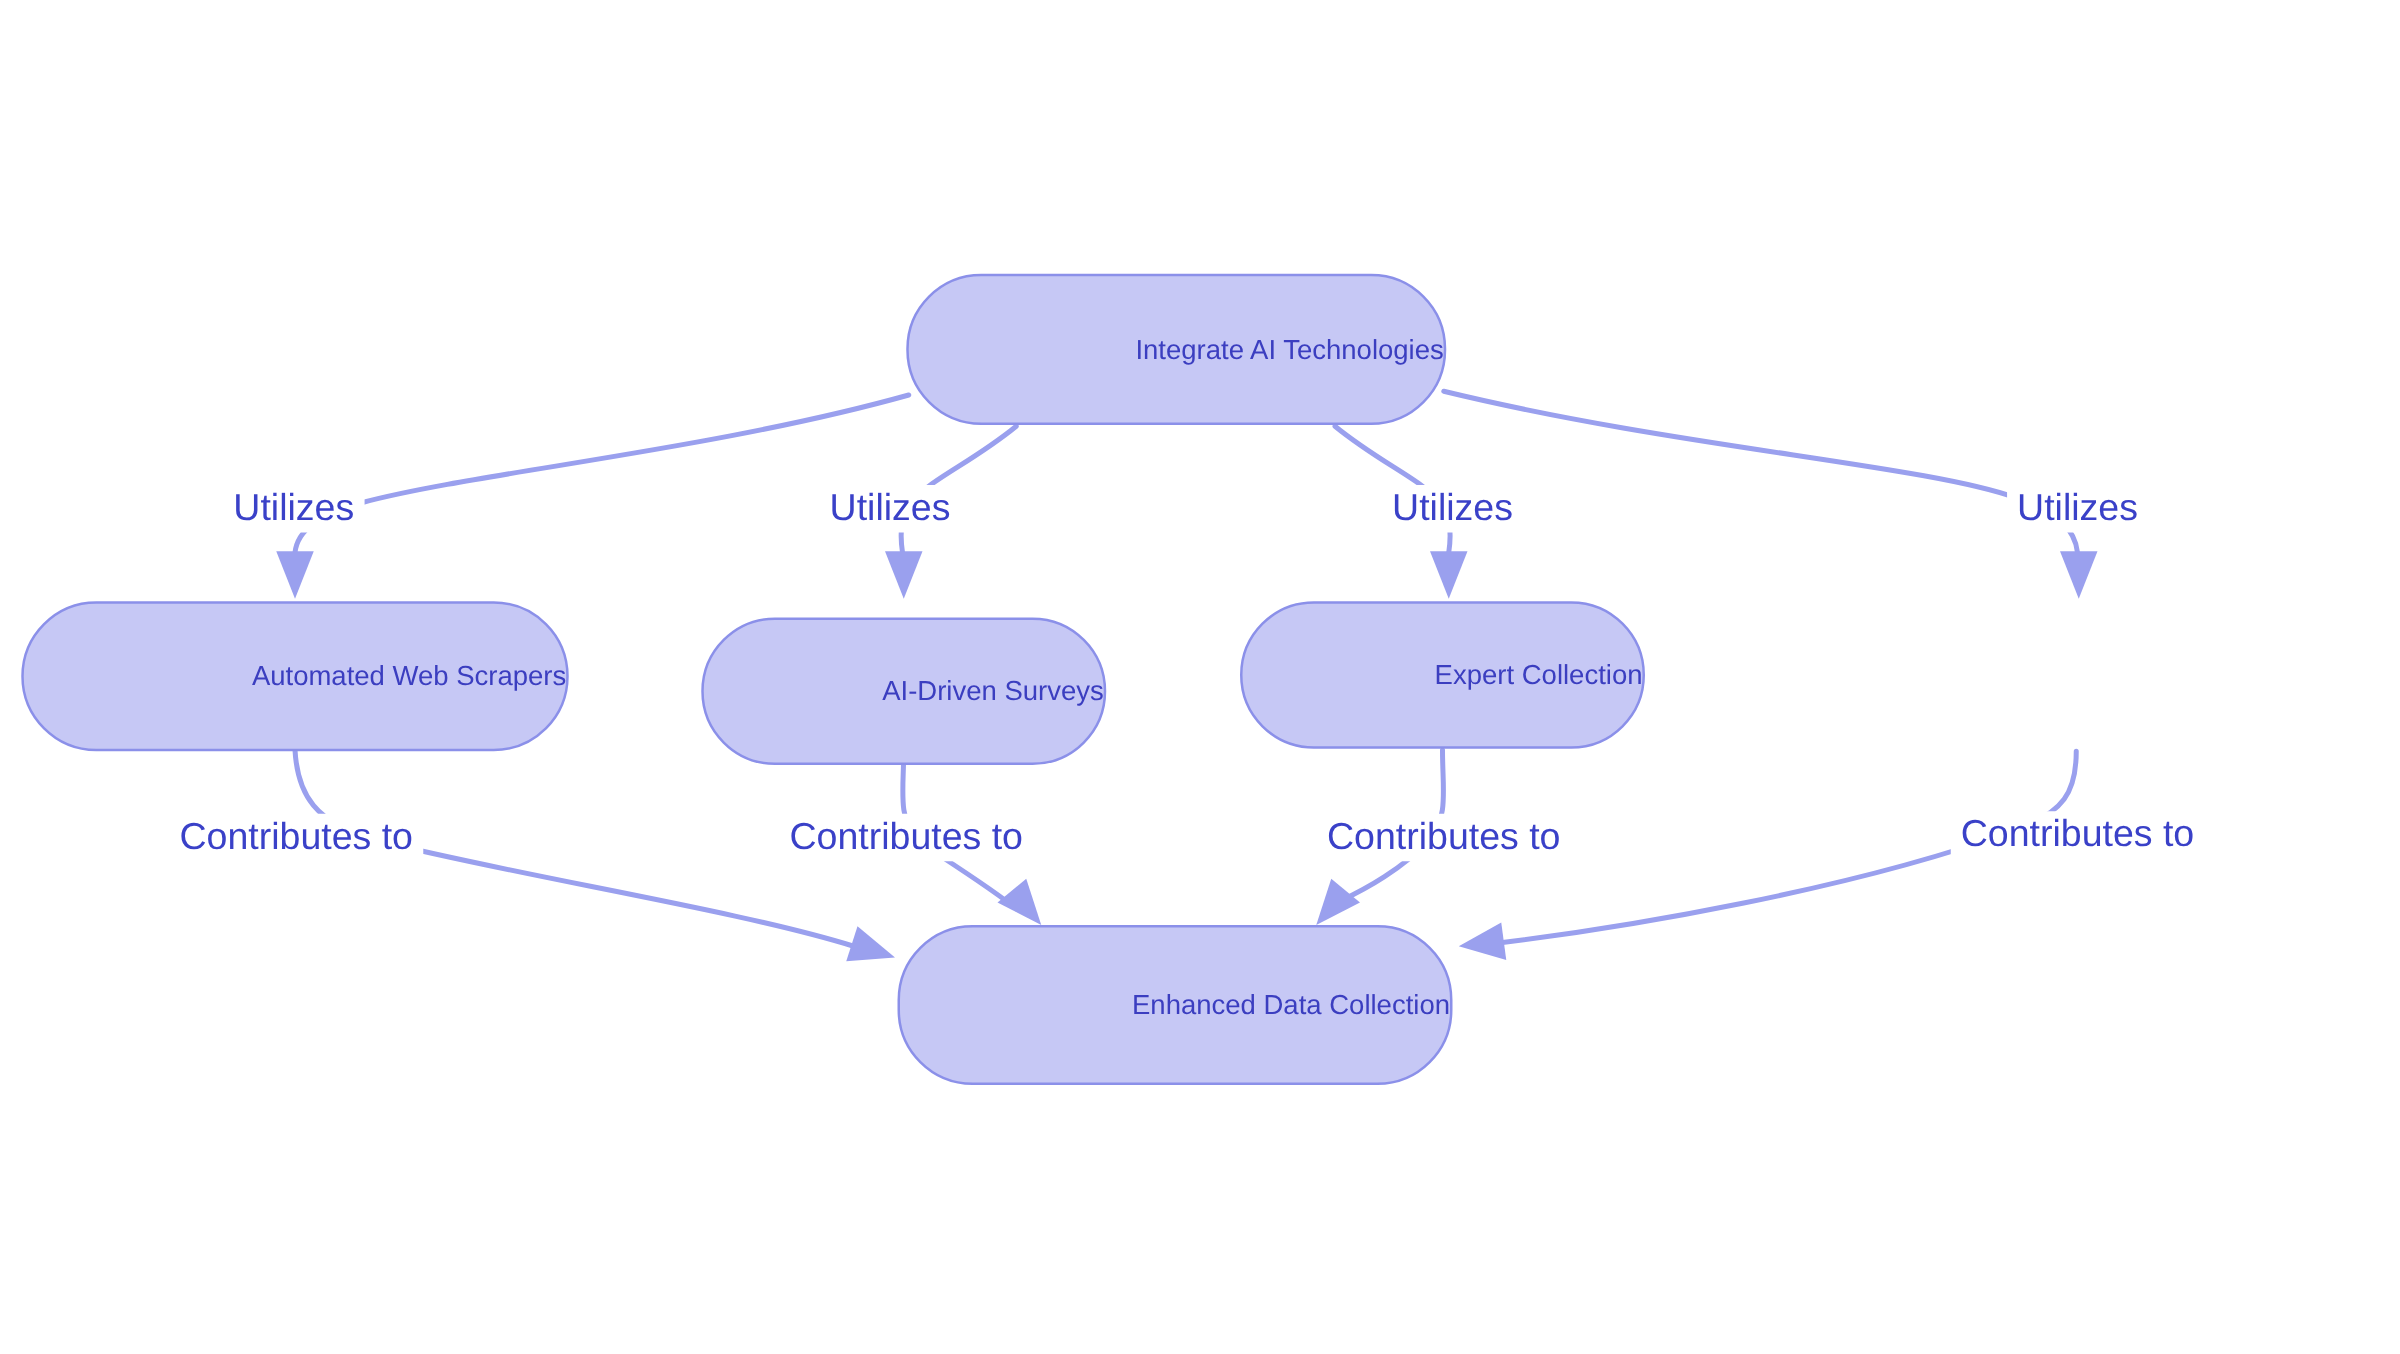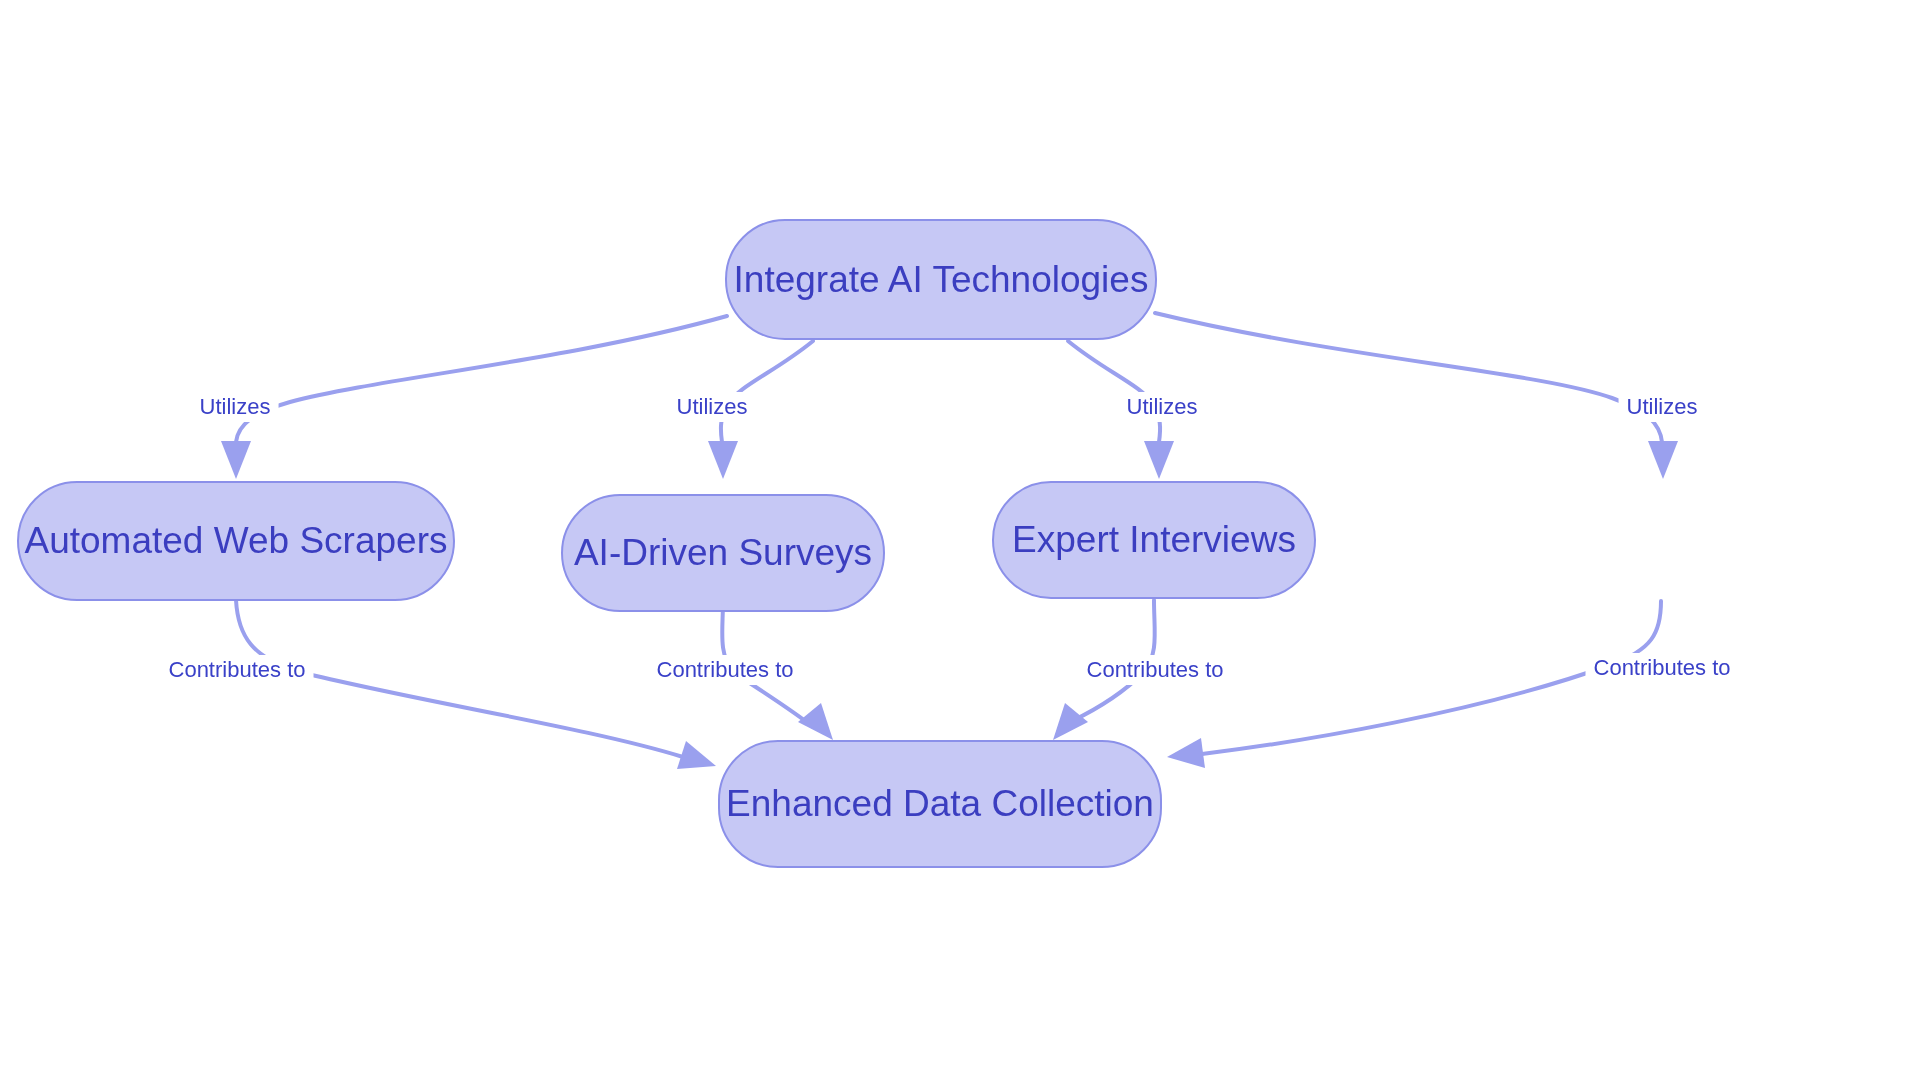--- a/index.html
+++ b/index.html
@@ -13,31 +13,31 @@
   .edges-layer{position:absolute;left:0;top:0;width:1920px;height:1083px;}
   .edge{fill:none;stroke:#9aa0ee;stroke-width:4;stroke-linecap:round;}
   .arrowhead{fill:#9aa0ee;stroke:none;}
   .node{
     position:absolute;
     box-sizing:border-box;
     background:#c6c8f5;
     border:2px solid #8b90e9;
     border-radius:60px;
     color:#3b3ec0;
-    font-size:37px;
-    display:flex;align-items:center;justify-content:center;
+    font-size:22px;
+    display:flex;align-items:center;justify-content:flex-end;
     text-align:center;
     white-space:nowrap;
   }
   .edge-label{
     position:absolute;
     transform:translate(-50%,-50%);
     background:#ffffff;
     color:#3a41c8;
-    font-size:22px;
+    font-size:30px;
     padding:2px 8px;
     white-space:nowrap;
   }
   
   .n-top{left:725px;top:219px;width:432px;height:121px;}
   .n-scrapers{left:17px;top:481px;width:438px;height:120px;}
   .n-surveys{left:561px;top:494px;width:324px;height:118px;}
   .n-interviews{left:992px;top:481px;width:324px;height:118px;}
   .n-ml{left:1438px;top:481px;width:454px;height:118px;}
   .n-bottom{left:718px;top:740px;width:444px;height:128px;}
@@ -81,21 +81,21 @@
   <div class="node n-top">
     <span>Integrate AI Technologies</span>
   </div>
   <div class="node n-scrapers">
     <span>Automated Web Scrapers</span>
   </div>
   <div class="node n-surveys">
     <span>AI-Driven Surveys</span>
   </div>
   <div class="node n-interviews">
-    <span>Expert Interviews</span>
+    <span>Expert Collection</span>
   </div>
   <div class="node n-bottom">
     <span>Enhanced Data Collection</span>
   </div>
 
   <div class="edge-label l-u1">Utilizes</div>
   <div class="edge-label l-u2">Utilizes</div>
   <div class="edge-label l-u3">Utilizes</div>
   <div class="edge-label l-u4">Utilizes</div>
   <div class="edge-label l-c1">Contributes to</div>

